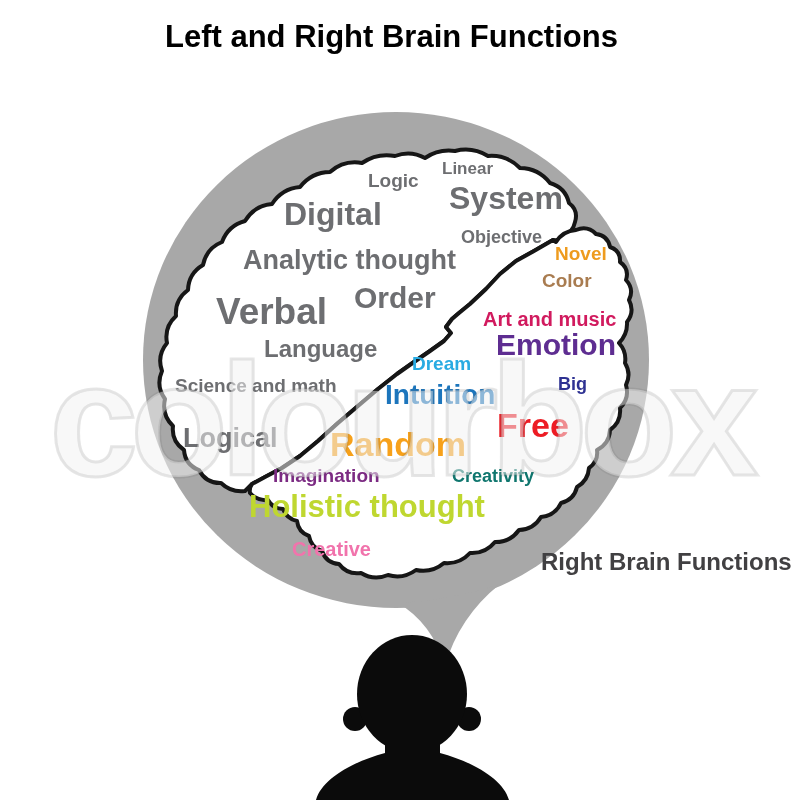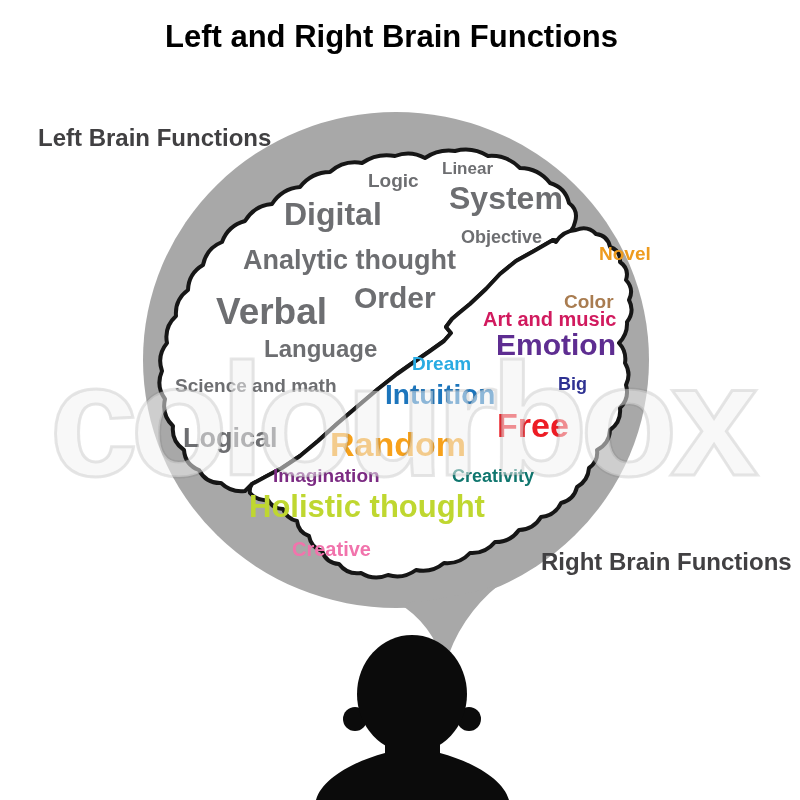--- a/index.html
+++ b/index.html
@@ -32,37 +32,36 @@
 
     <g id="person">
       <circle cx="355" cy="719" r="12" fill="#0b0b0b"></circle>
       <circle cx="469" cy="719" r="12" fill="#0b0b0b"></circle>
       <ellipse cx="412" cy="694" rx="55" ry="59" fill="#0b0b0b"></ellipse>
       <path d="M 385,726 L 385,753 C 352,762 322,779 316,800 L 509,800 C 503,779 473,762 440,753 L 440,726 Z" fill="#0b0b0b"></path>
     </g>
   </svg>
 
   <div class="title">Left and Right Brain Functions</div>
-  <div class="side-label left">Left Brain Functions</div>
   <div class="side-label right">Right Brain Functions</div>
 
   <div id="words">
       <span class="word" style="left: 368px; top: 171px; font-size: 19px; color: rgb(109, 110, 113);">Logic</span>
       <span class="word" style="left: 442px; top: 160px; font-size: 17px; color: rgb(109, 110, 113);">Linear</span>
       <span class="word" style="left: 284px; top: 198px; font-size: 32px; color: rgb(109, 110, 113);">Digital</span>
       <span class="word" style="left: 449px; top: 182px; font-size: 32px; color: rgb(109, 110, 113);">System</span>
       <span class="word" style="left: 461px; top: 228px; font-size: 18px; color: rgb(109, 110, 113);">Objective</span>
       <span class="word" style="left: 243px; top: 247px; font-size: 27px; color: rgb(109, 110, 113);">Analytic thought</span>
       <span class="word" style="left: 354px; top: 283px; font-size: 30px; color: rgb(109, 110, 113);">Order</span>
       <span class="word" style="left: 216px; top: 293px; font-size: 37px; color: rgb(109, 110, 113); text-align: right;">Verbal</span>
       <span class="word" style="left: 264px; top: 337px; font-size: 24px; color: rgb(109, 110, 113);">Language</span>
       <span class="word" style="left: 175px; top: 376px; font-size: 19px; color: rgb(109, 110, 113);">Science and math</span>
       <span class="word" style="left: 183px; top: 425px; font-size: 27px; color: rgb(109, 110, 113);">Logical</span>
-      <span class="word" style="left: 555px; top: 244px; font-size: 19px; color: rgb(238, 155, 30); margin-left: 44px;">Novel</span>
-      <span class="word" style="left: 564px; top: 271px; font-size: 19px; color: rgb(169, 124, 80); margin-top: 21px;">Color</span>
+      <span class="word" style="left: 555px; top: 244px; font-size: 19px; color: rgb(238, 155, 30);">Novel</span>
+      <span class="word" style="left: 542px; top: 271px; font-size: 19px; color: rgb(169, 124, 80);">Color</span>
       <span class="word" style="left: 483px; top: 309px; font-size: 20px; color: rgb(209, 26, 94);">Art and music</span>
       <span class="word" style="left: 496px; top: 330px; font-size: 30px; color: rgb(94, 45, 145);">Emotion</span>
       <span class="word" style="left: 412px; top: 354px; font-size: 19px; color: rgb(41, 171, 226);">Dream</span>
       <span class="word" style="left: 385px; top: 381px; font-size: 28px; color: rgb(28, 117, 188);">Intuition</span>
       <span class="word" style="left: 558px; top: 375px; font-size: 18px; color: rgb(46, 49, 146);">Big</span>
       <span class="word" style="left: 497px; top: 408px; font-size: 34px; color: rgb(237, 28, 36);">Free</span>
       <span class="word" style="left: 330px; top: 427px; font-size: 34px; color: rgb(247, 161, 26);">Random</span>
       <span class="word" style="left: 273px; top: 466px; font-size: 19px; color: rgb(124, 43, 131);">Imagination</span>
       <span class="word" style="left: 452px; top: 467px; font-size: 18px; color: #0f766e;">Creativity</span>
       <span class="word" style="left: 249px; top: 491px; font-size: 31px; color: rgb(191, 215, 48);">Holistic thought</span>

